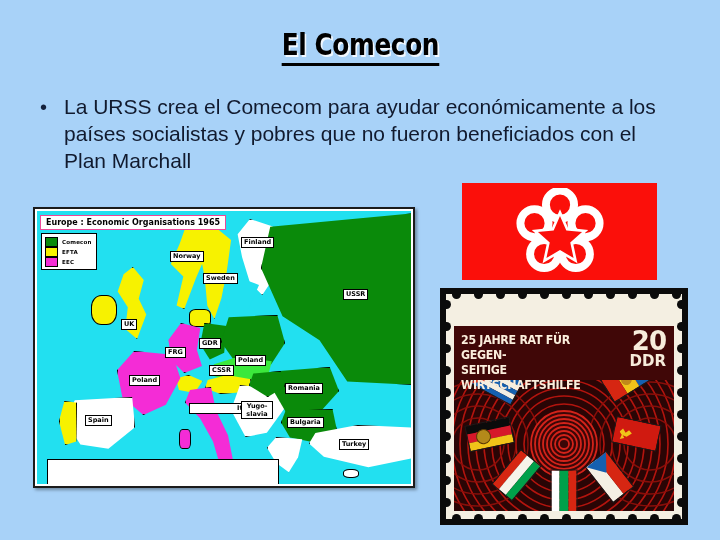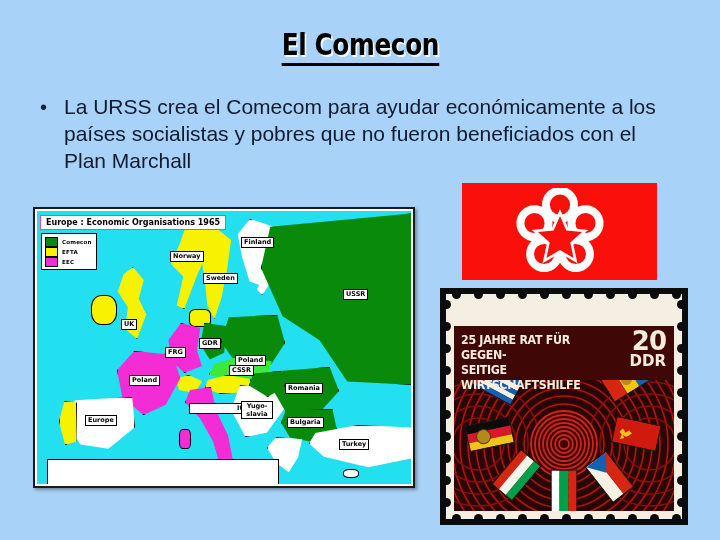--- a/index.html
+++ b/index.html
@@ -369,27 +369,27 @@
       <div class="land" style="left:306px;top:258px;width:14px;height:7px;background:#ffffff;border:1px solid #000;border-radius:40%;"></div>
 
       <div class="lbl" style="left:133px;top:40px;">Norway</div>
       <div class="lbl" style="left:166px;top:62px;">Sweden</div>
       <div class="lbl" style="left:204px;top:26px;">Finland</div>
       <div class="lbl" style="left:84px;top:108px;">UK</div>
       <div class="lbl" style="left:306px;top:78px;">USSR</div>
       <div class="lbl" style="left:198px;top:144px;">Poland</div>
       <div class="lbl" style="left:128px;top:136px;">FRG</div>
       <div class="lbl" style="left:162px;top:127px;">GDR</div>
-      <div class="lbl" style="left:192px;top:154px;">CSSR</div>
+      <div class="lbl" style="left:172px;top:154px;">CSSR</div>
       <div class="lbl" style="left:92px;top:164px;">Poland</div>
       <div class="lbl" style="left:152px;top:192px;padding-left:47px;">Italy</div>
       <div class="lbl" style="left:248px;top:172px;">Romania</div>
       <div class="lbl" style="left:250px;top:206px;">Bulgaria</div>
       <div class="lbl" style="left:204px;top:190px;width:26px;white-space:normal;line-height:8px;text-align:center;">Yugo-slavia</div>
-      <div class="lbl" style="left:48px;top:204px;">Europe</div>
+      <div class="lbl" style="left:48px;top:204px;">Spain</div>
       <div class="lbl" style="left:302px;top:228px;">Turkey</div>
 
       <div id="map-title">Europe : Economic Organisations 1965</div>
       <div id="map-legend">
         <div class="legend-row">
           <span class="legend-swatch" style="background:#0a8a0a;"></span>
           <span class="legend-label">Comecon</span>
         </div>
         <div class="legend-row">
           <span class="legend-swatch" style="background:#f7f200;"></span>

